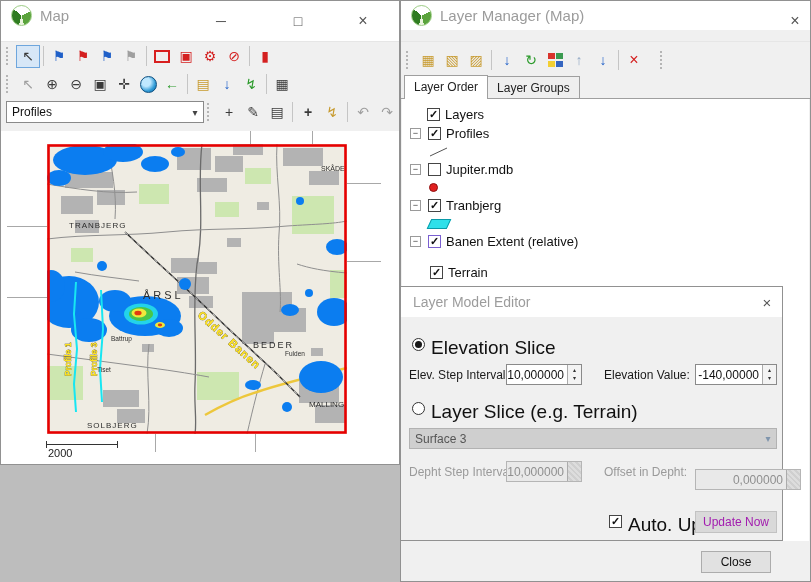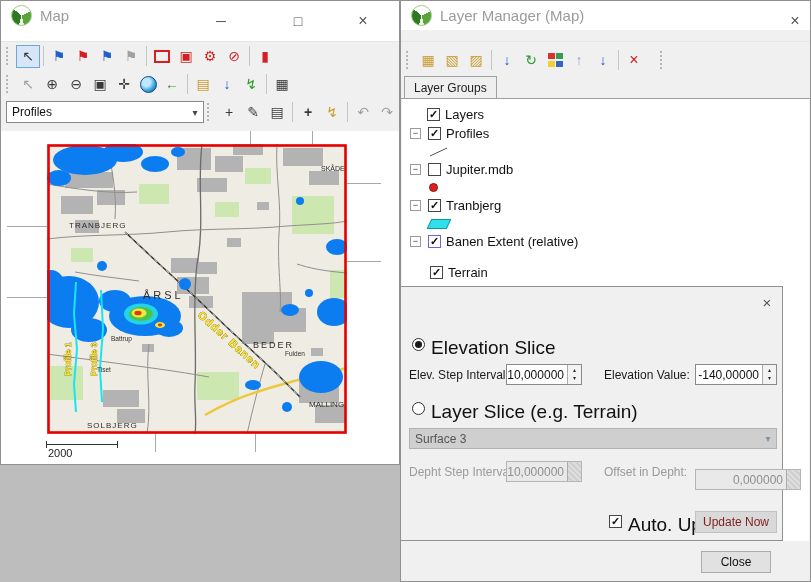--- a/index.html
+++ b/index.html
@@ -34,21 +34,21 @@
   .spin .sarr{width:13px;border-left:1px solid #ababab;display:flex;flex-direction:column;align-items:center;justify-content:center;
     font-size:6px;color:#333;line-height:1.3;background:#f3f3f3;flex:none}
   .spin.disabled{background:#e9e9e9;color:#8f8f8f;border-color:#b5b5b5}
   .spin.disabled .sarr{color:#9d9d9d;background:repeating-linear-gradient(45deg,#ddd 0 2px,#cfcfcf 2px 4px)}
   .radio{position:absolute;width:13px;height:13px;border:1px solid #333;border-radius:50%;background:#fff;box-sizing:border-box}
   .radio.on::after{content:"";position:absolute;left:2px;top:2px;width:7px;height:7px;background:#1a1a1a;border-radius:50%}
   .cbx{width:13px;height:13px;border:1px solid #454545;background:#fff;box-sizing:border-box;display:flex;align-items:center;
     justify-content:center;font-size:11px;font-weight:bold;color:#111;line-height:1;flex:none}
   .btn{position:absolute;display:flex;align-items:center;justify-content:center;background:#e1e1e1;border:1px solid #acacac;
     font-size:12px;box-sizing:border-box}
-  .btn.disabled{background:#d9d9d9;color:#7f1d1d;border-color:#c2c2c2}
+  .btn.disabled{background:#d9d9d9;color:#a21caf;border-color:#c2c2c2}
   .dlabel{position:absolute;font-size:12px;color:#1a1a1a;white-space:nowrap}
   .dlabel.dis{color:#9a9a9a}
   .rlabel{position:absolute;font-size:19px;color:#111;white-space:nowrap}
   .tabbar{position:absolute;left:0;right:0;top:74px;height:24px;background:#f0f0f0;border-bottom:1px solid #9f9f9f;
     display:flex;align-items:flex-end;padding-left:3px;box-sizing:border-box}
   .tab{font-size:12px;padding:4px 9px 3px 9px;border:1px solid #9f9f9f;border-bottom:none;background:#efefef;color:#222;margin-right:-1px}
   .tab.active{background:#fff;position:relative;z-index:2;padding-bottom:5px;margin-bottom:-1px}
   .tree{position:absolute;left:1px;right:1px;top:98px;height:442px;background:#fff;padding-top:6px;box-sizing:border-box}
   .trow{display:flex;align-items:center;height:19px;padding-left:25px;gap:5px;font-size:13px}
   .trow.grp{padding-left:8px}
@@ -283,20 +283,21 @@
         </span>
         <span class="tbtn c-steel">↑</span>
         <span class="tbtn c-blue">↓</span>
         <span class="sep"></span>
         <span class="tbtn c-red" style="font-size:16px">×</span>
         <span class="grip" style="margin-left:14px"></span>
       </div>
     </div>
 
     <div class="tabbar">
+      <span class="tab active">Layer Order</span>
       <span class="tab">Layer Groups</span>
     </div>
 
     <div class="tree">
       <div class="trow">
         <span class="cbx">✓</span>
         <span>Layers</span>
       </div>
       <div class="trow grp">
         <span class="minus">−</span>
@@ -333,20 +334,23 @@
       <div class="trow child">
         <span class="cbx">✓</span>
         <span>Terrain</span>
       </div>
     </div>
 
     <div class="btn" style="left:300px;top:550px;width:70px;height:22px">Close</div>
   </div>
 
   <div class="window" style="left:400px;top:286px;width:383px;height:255px;background:#f0f0f0;z-index:5">
+    <div class="titlebar small">
+      <span class="title" style="margin-left:12px">Layer Model Editor</span>
+    </div>
     <span class="winbtn" style="left:351px;height:30px;font-size:15px">×</span>
 
     <span class="radio on" style="left:11px;top:51px"></span>
     <span class="rlabel" style="left:30px;top:50px">Elevation Slice</span>
 
     <span class="dlabel" style="left:8px;top:81px">Elev. Step Interval:</span>
     <div class="spin" style="left:105px;top:77px;width:76px">
       <span class="sval">10,000000</span>
       <span class="sarr">
           <span>▴</span>

